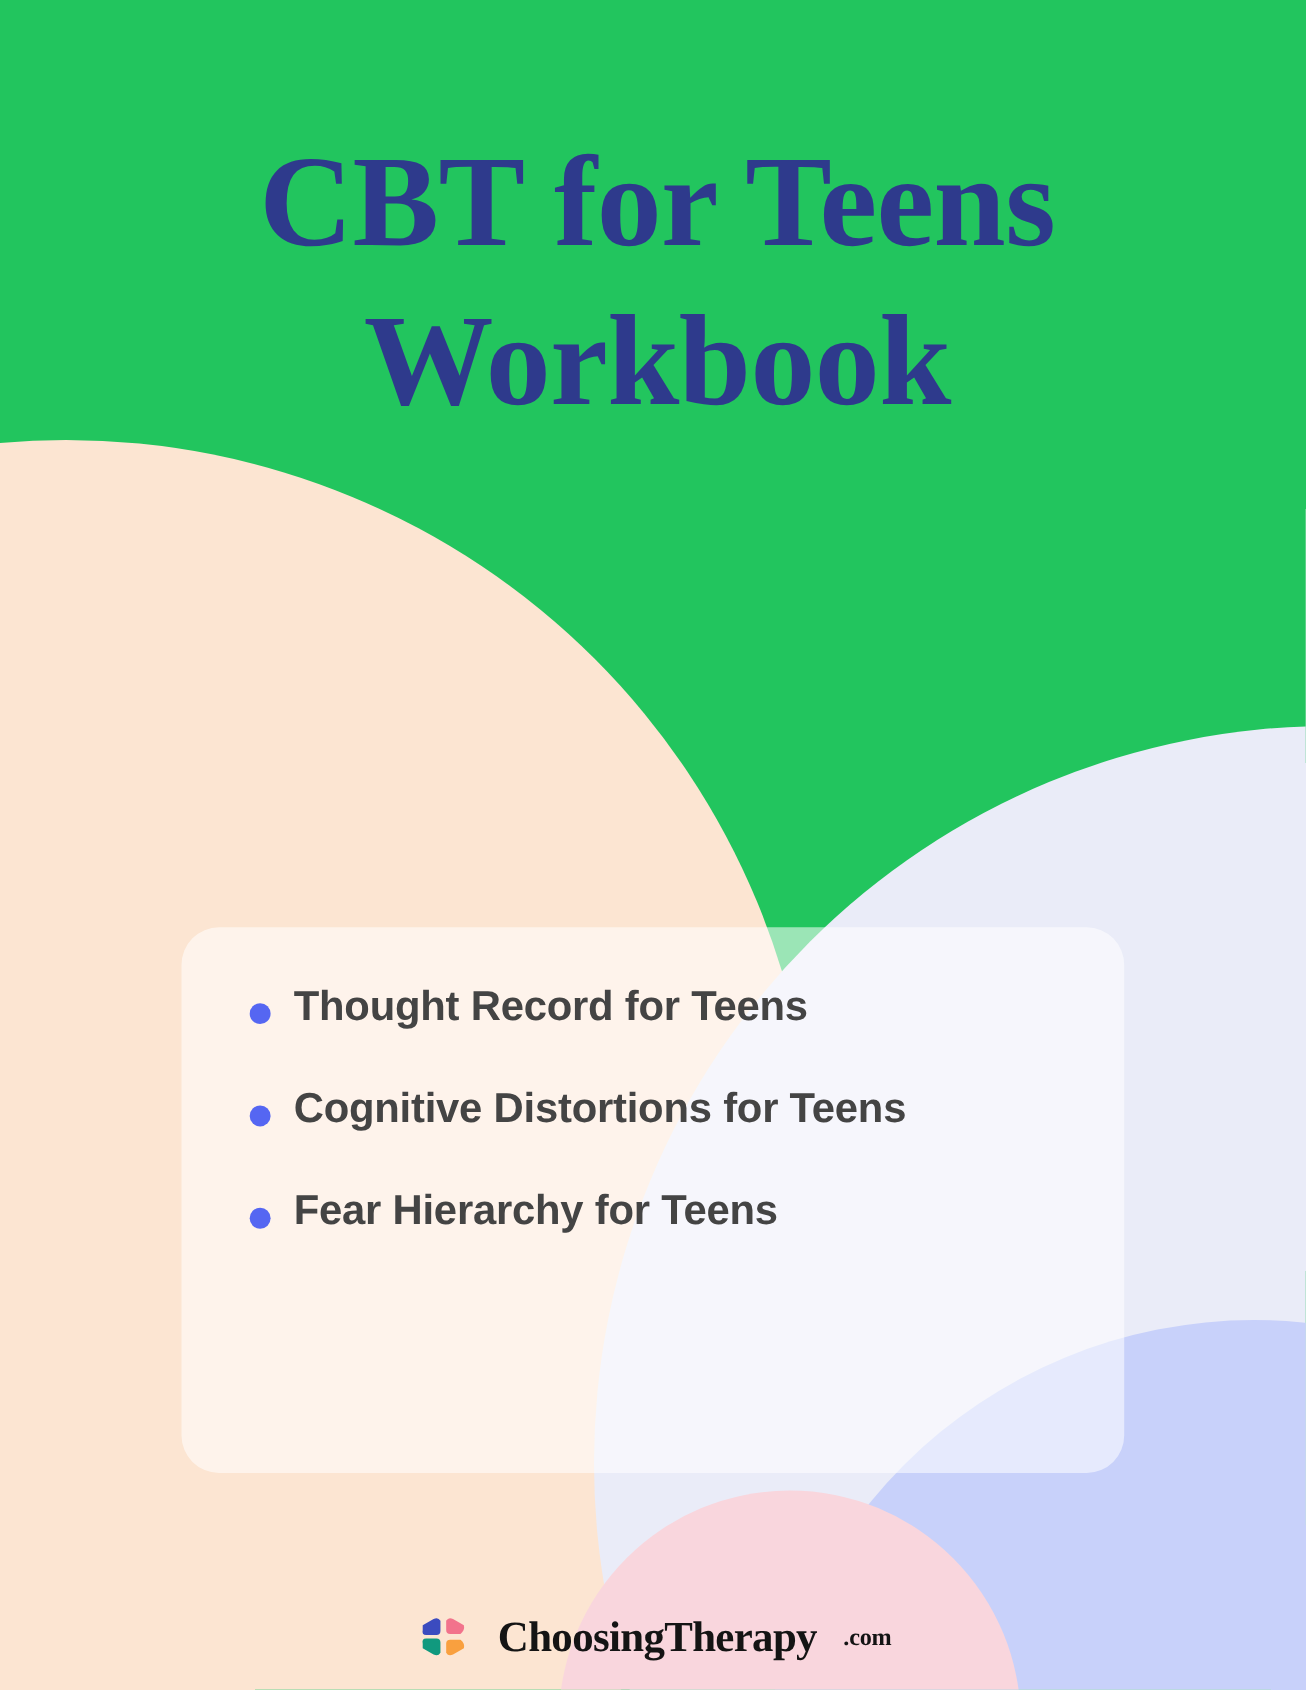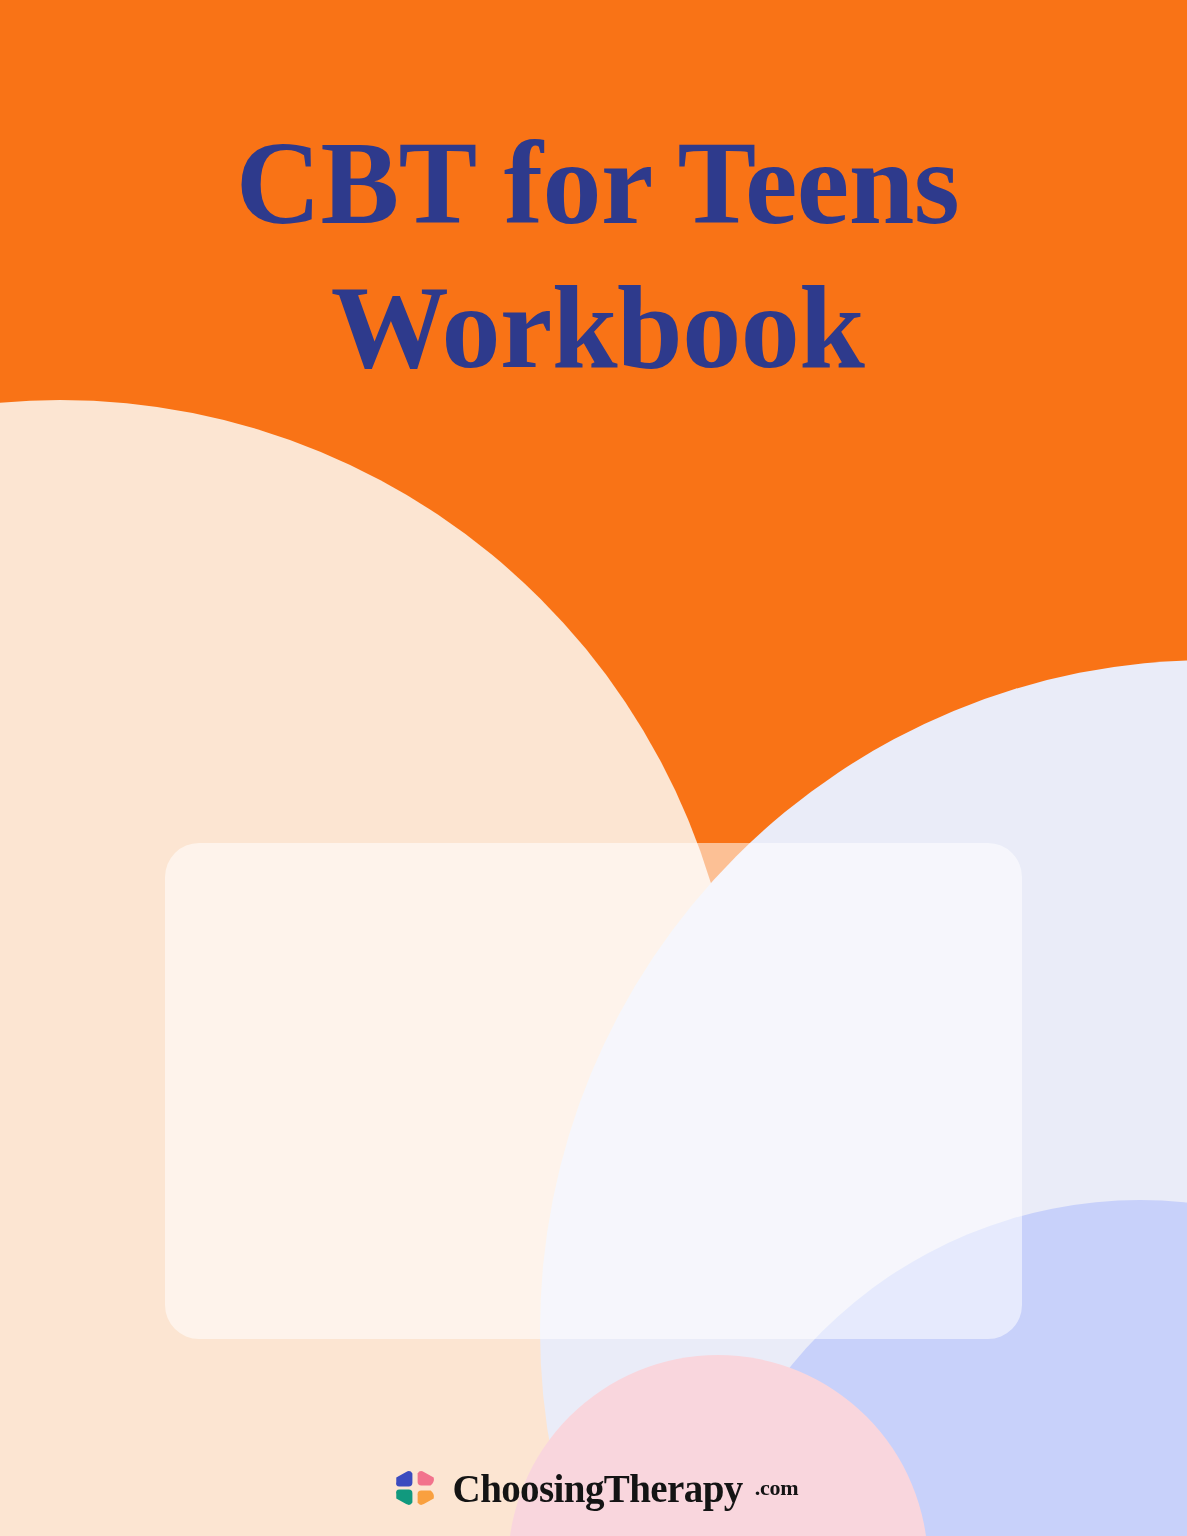--- a/index.html
+++ b/index.html
@@ -12,21 +12,21 @@
     font-family: "Liberation Sans", sans-serif;
     background: #FAF6F0;
     overflow: hidden;
   }
 
   #poster {
     position: relative;
     width: 1187px;
     height: 1536px;
     overflow: hidden;
-    background: #f97316;
+    background: #22c55e;
   }
 
   
   .blob {
     position: absolute;
     border-radius: 50%;
     pointer-events: none;
   }
   
   #blob-peach {
@@ -137,21 +137,21 @@
 
   
   #footer-logo {
     position: absolute;
     left: 0;
     right: 0;
     top: 1462px;
     display: flex;
     align-items: center;
     justify-content: center;
-    gap: 12px;
+    gap: 24px;
   }
   #logo-mark { display: block; }
   #logo-wordmark {
     font-family: "Liberation Serif", "DejaVu Serif", serif;
     font-weight: 700;
     font-size: 39px;
     line-height: 1;
     color: #141414;
     letter-spacing: -0.6px;
     white-space: nowrap;
@@ -175,20 +175,34 @@
   <div class="blob" id="blob-blue"></div>
   <div class="blob" id="blob-pink"></div>
 
   <div id="content">
 
     <h1 id="page-title">CBT for Teens Workbook</h1>
 
 
     <div id="feature-card"></div>
 
+    <ul id="feature-list">
+      <li class="feature-item">
+        <span class="feature-bullet"></span>
+        <span>Thought Record for Teens</span>
+      </li>
+      <li class="feature-item">
+        <span class="feature-bullet"></span>
+        <span>Cognitive Distortions for Teens</span>
+      </li>
+      <li class="feature-item">
+        <span class="feature-bullet"></span>
+        <span>Fear Hierarchy for Teens</span>
+      </li>
+    </ul>
 
     <div id="footer-logo">
       <svg id="logo-mark" width="52" height="52" viewBox="0 0 100 100">
 
         <path d="M14 30 L33 19 Q41 15 45 22 L45 40 Q45 47 38 47 L20 47 Q12 47 14 38 Z" fill="#3B4BBF"></path>
 
         <path d="M55 22 Q59 15 67 19 L86 30 Q88 39 80 45 L62 45 Q55 45 55 38 Z" fill="#F2738C"></path>
 
         <path d="M14 62 Q12 53 20 53 L38 53 Q45 53 45 60 L45 78 Q41 85 33 81 L14 70 Z" fill="#11997E"></path>
 

